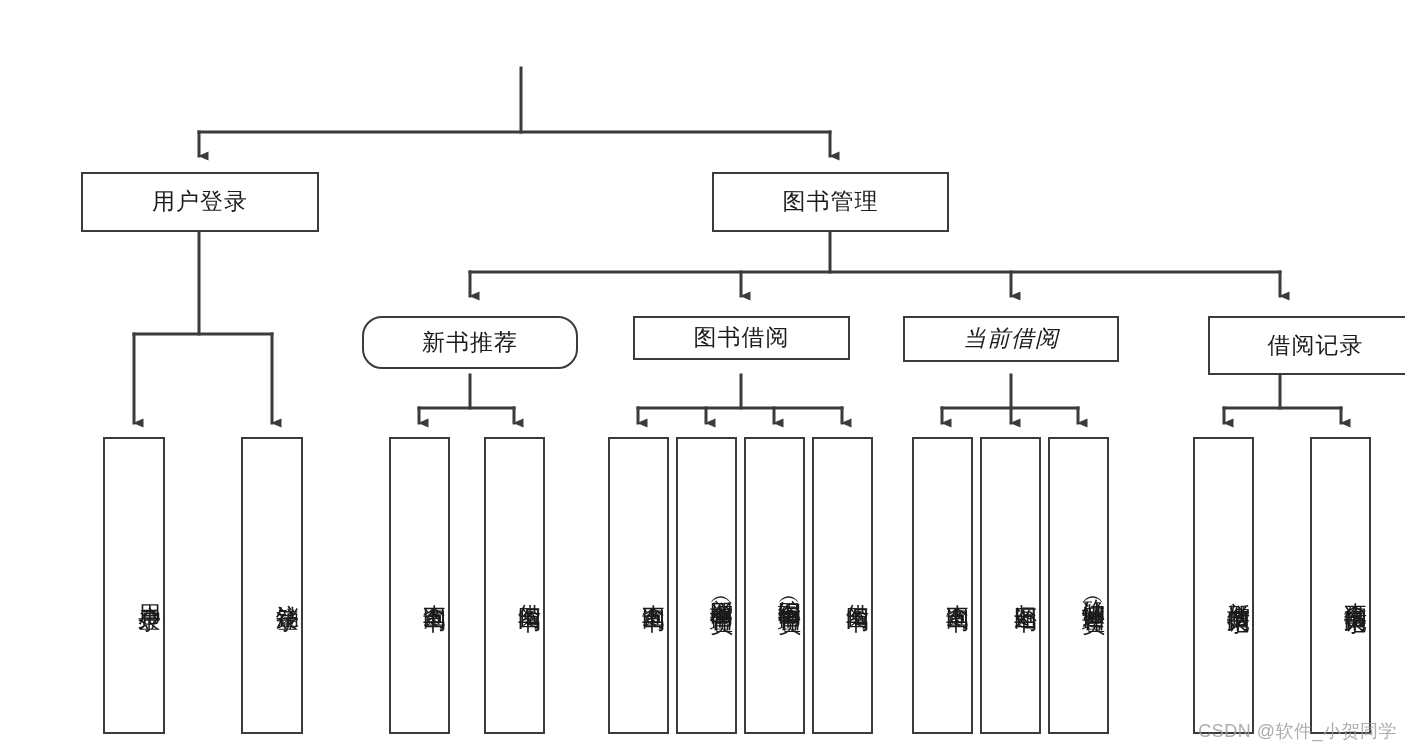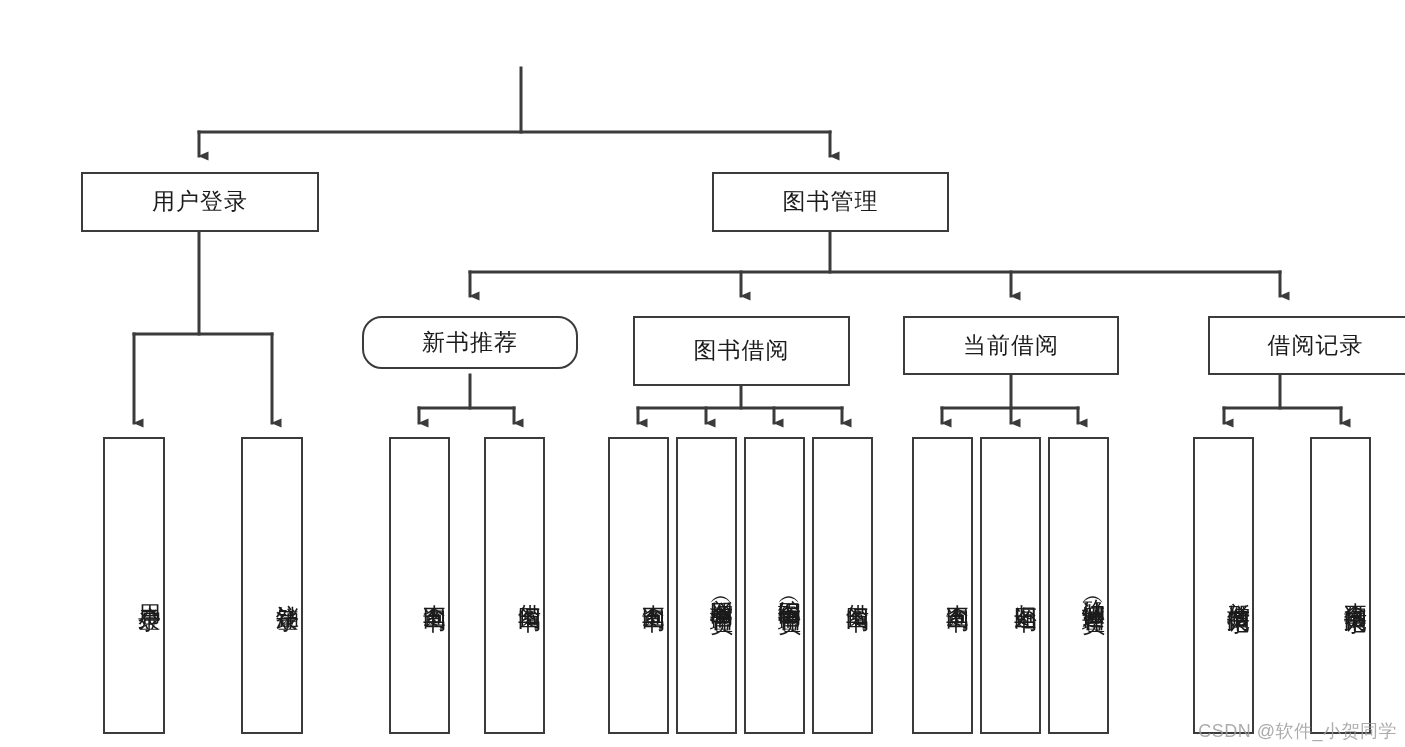--- a/index.html
+++ b/index.html
@@ -130,25 +130,25 @@
   </div>
 
   <div class="node" style="left:712px; top:172px; width:237px; height:60px;">
     <span class="node-h">图书管理</span>
   </div>
 
   <div class="node" style="left:362px; top:316px; width:216px; height:53px;border-radius:20px;">
     <span class="node-h">新书推荐</span>
   </div>
 
-  <div class="node" style="left:633px; top:316px; width:217px; height:70px;">
+  <div class="node" style="left:633px; top:316px; width:217px; height:44px;">
     <span class="node-h">图书借阅</span>
   </div>
 
-  <div class="node" style="left:903px; top:316px; width:216px; height:59px;">
+  <div class="node" style="left:903px; top:316px; width:216px; height:46px;font-style:italic;">
     <span class="node-h">当前借阅</span>
   </div>
 
   <div class="node" style="left:1208px; top:316px; width:215px; height:59px;">
     <span class="node-h">借阅记录</span>
   </div>
 
   <div class="node node-v" style="left:103px; top:437px; width:62px; height:297px;">
     <span class="vlabel">用户登录</span>
   </div>

